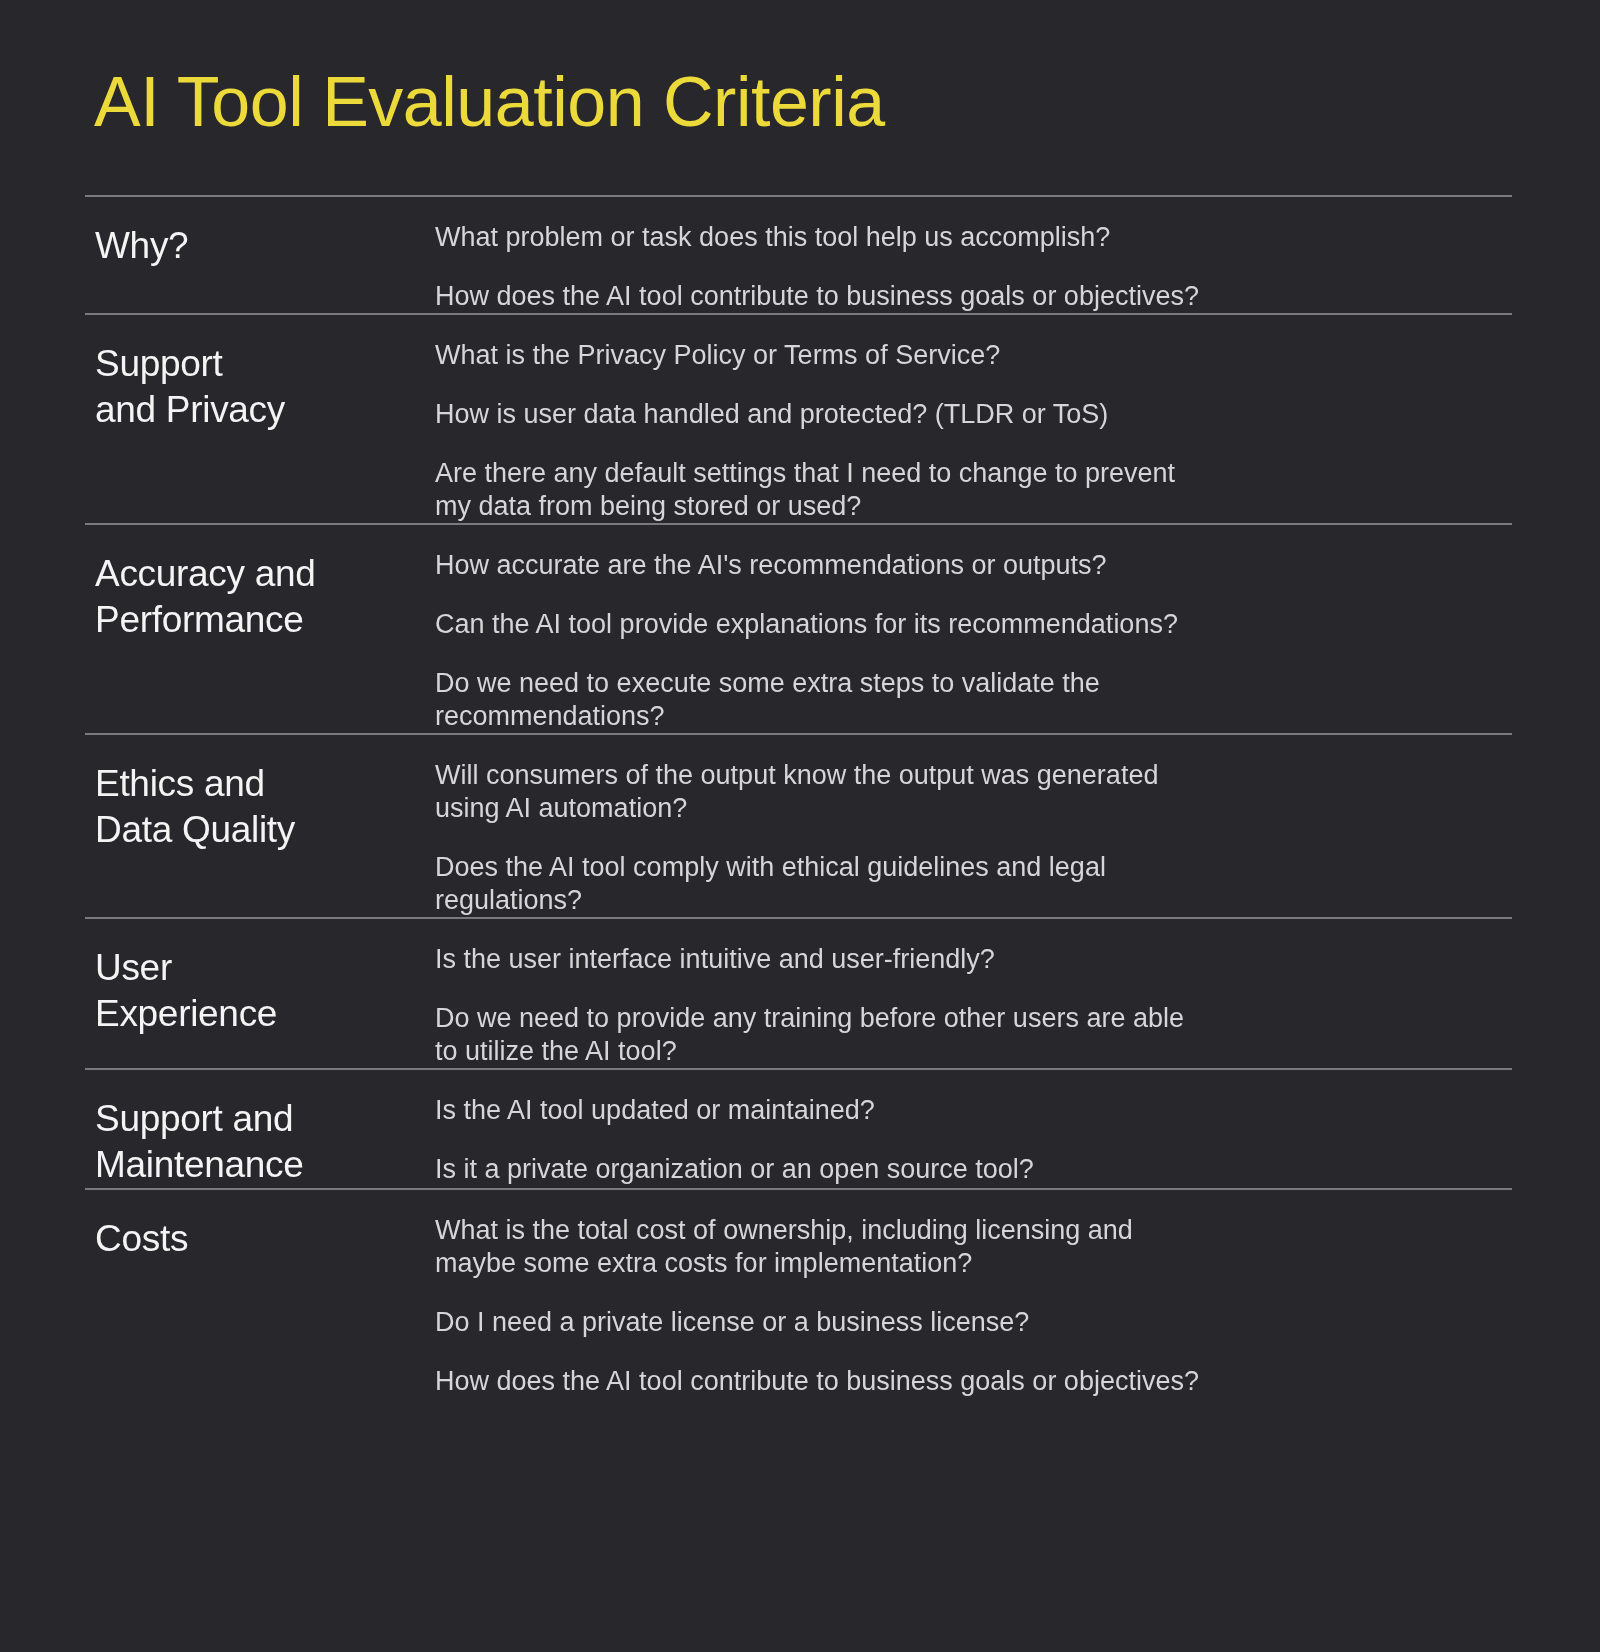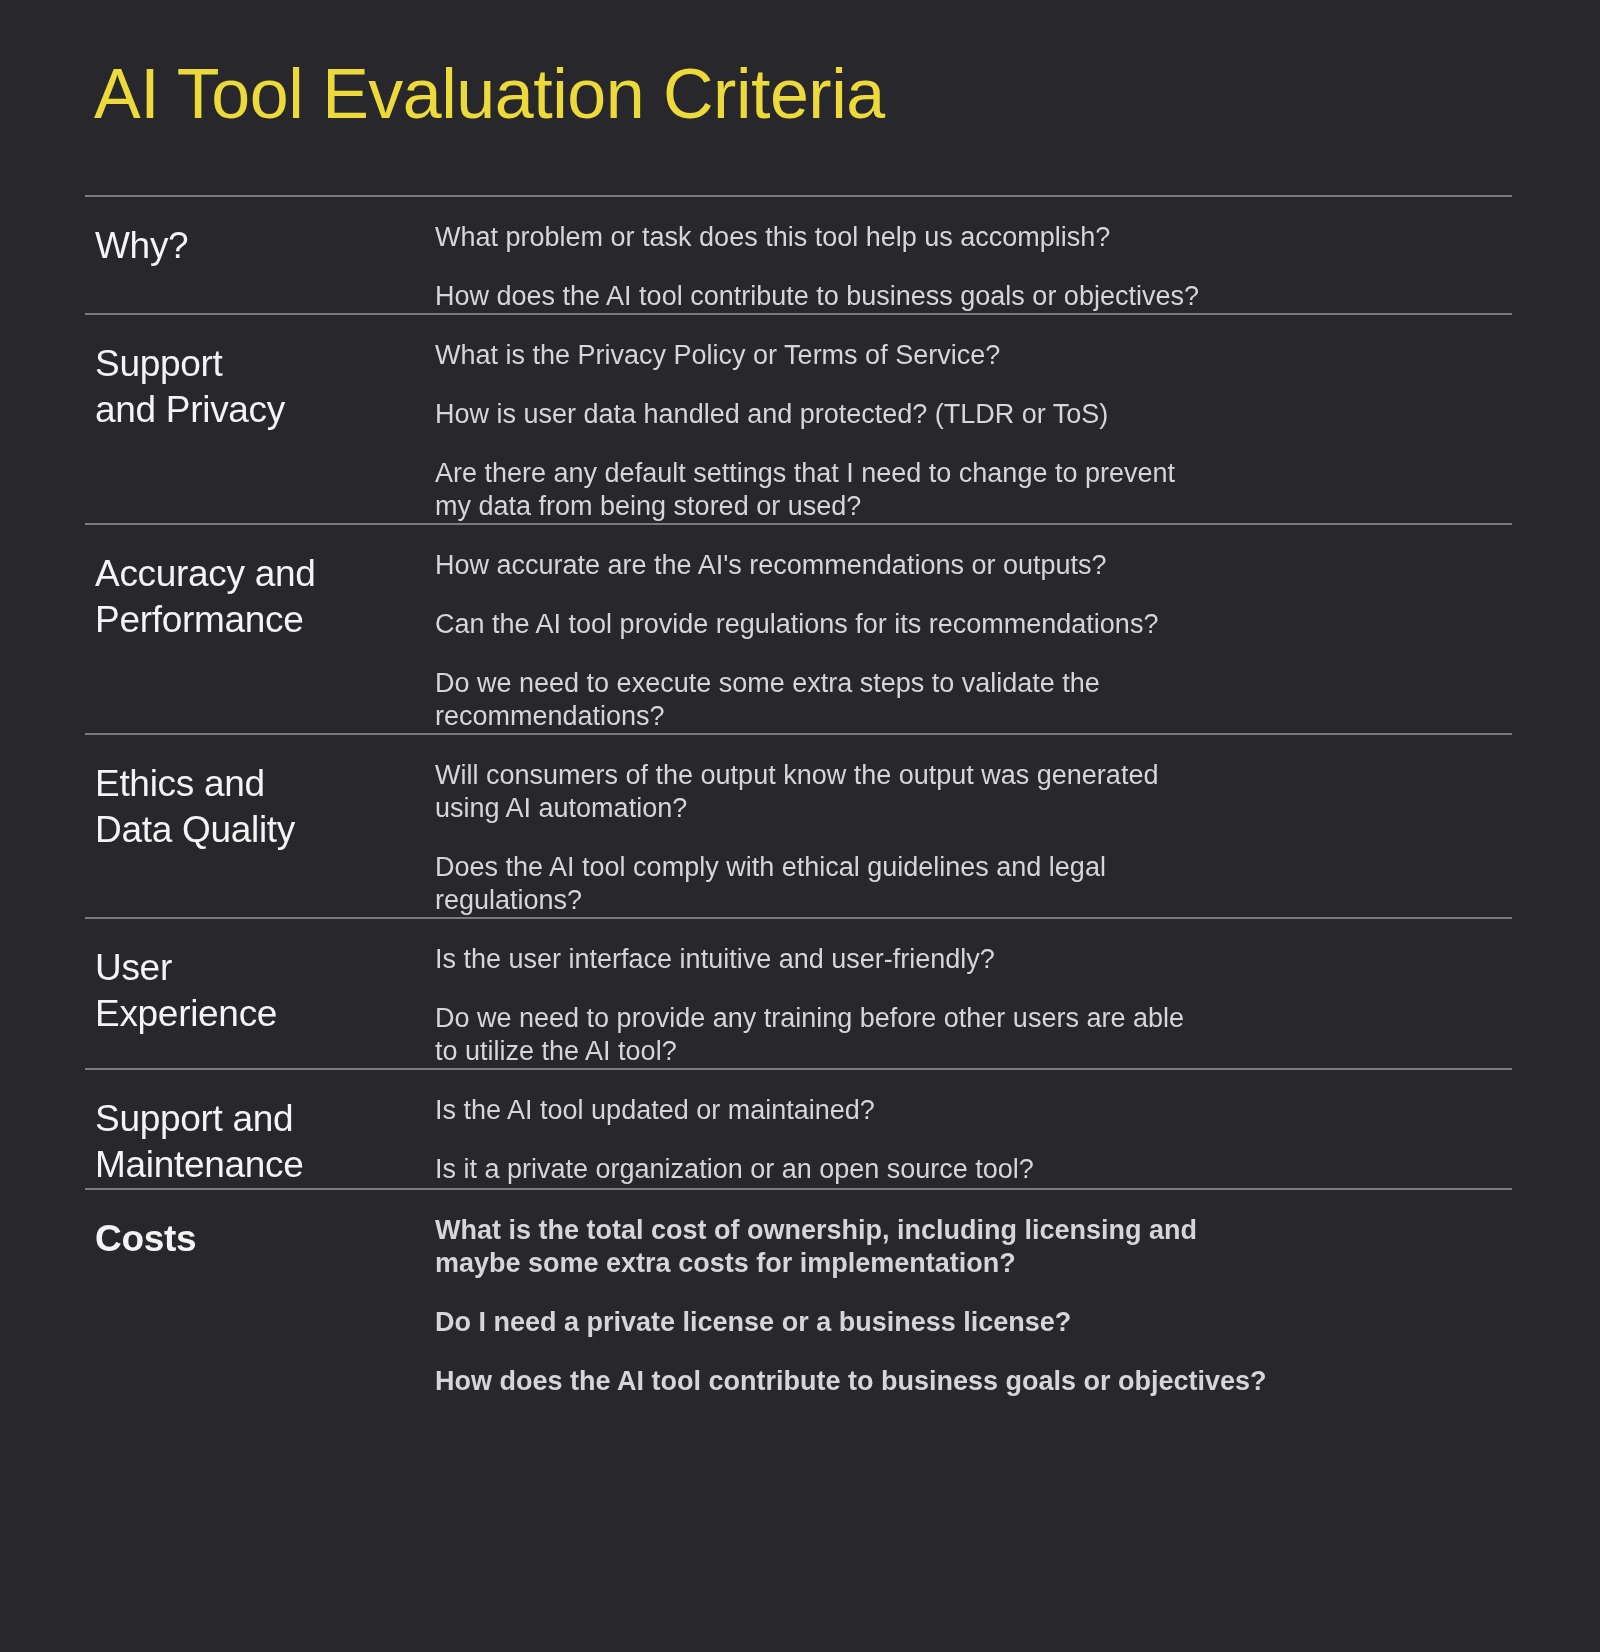--- a/index.html
+++ b/index.html
@@ -10,21 +10,21 @@
     width: 1600px;
     height: 1652px;
     background: #27272c;
     overflow: hidden;
     position: relative;
     font-family: "Liberation Sans", sans-serif;
   }
   .page-title {
     position: absolute;
     left: 94px;
-    top: 52px;
+    top: 60px;
     margin: 0;
     font-family: "Liberation Sans", sans-serif;
     font-weight: 400;
     font-size: 70px;
     line-height: 84px;
     color: #ecd93a;
     letter-spacing: -0.5px;
   }
   .criteria-table {
     position: absolute;
@@ -63,21 +63,20 @@
     line-height: 33px;
     color: #d6d6d8;
     white-space: pre-line;
     margin: 0 0 26px 0;
   }
   .question:last-child {
     margin-bottom: 0;
   }
   .criteria-row.last {
     border-bottom: none;
-    font-weight: bold;
   }
 </style>
 </head>
 <body>
 
 <h1 class="page-title">AI Tool Evaluation Criteria</h1>
 
 <div class="criteria-table">
 
   <div class="criteria-row">
@@ -97,21 +96,21 @@
       <p class="question">Are there any default settings that I need to change to prevent
 my data from being stored or used?</p>
     </div>
   </div>
 
   <div class="criteria-row">
     <div class="criteria-label">Accuracy and
 Performance</div>
     <div class="criteria-questions">
       <p class="question">How accurate are the AI's recommendations or outputs?</p>
-      <p class="question">Can the AI tool provide regulations for its recommendations?</p>
+      <p class="question">Can the AI tool provide explanations for its recommendations?</p>
       <p class="question">Do we need to execute some extra steps to validate the
 recommendations?</p>
     </div>
   </div>
 
   <div class="criteria-row">
     <div class="criteria-label">Ethics and
 Data Quality</div>
     <div class="criteria-questions">
       <p class="question">Will consumers of the output know the output was generated

